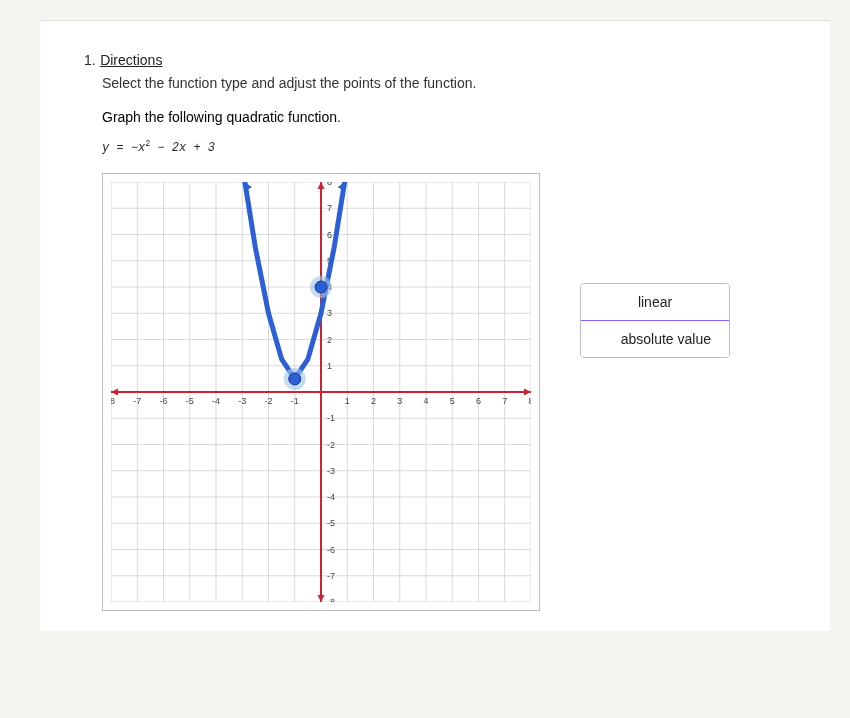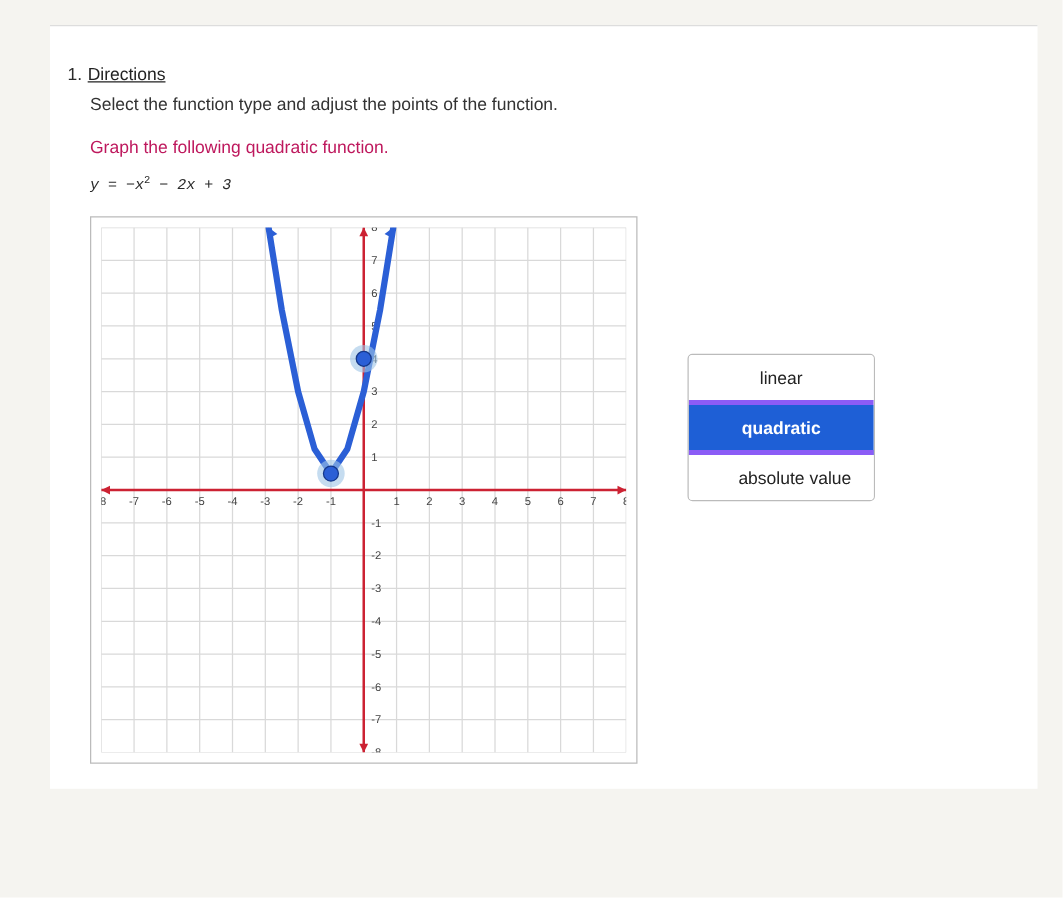--- a/index.html
+++ b/index.html
@@ -6,39 +6,39 @@
     body {
       font-family: Arial, Helvetica, sans-serif;
       background: #f5f4f0;
       width: 850px;
       height: 718px;
       padding: 20px 20px 20px 40px;
       color: #2a2a2a;
     }
     .container {
       background: #fff;
-      padding: 30px 30px 20px 14px;
+      padding: 30px 30px 20px 44px;
       border-top: 1px solid #ddd;
     }
     .qnum { display: inline; font-size: 14px; }
     .directions-link {
       text-decoration: underline;
       font-size: 14px;
       color: #222;
       cursor: pointer;
     }
     .instruction {
       font-size: 14px;
       margin: 6px 0 18px 18px;
       color: #333;
     }
     .prompt {
       font-size: 14px;
       margin: 8px 0 14px 18px;
-      color: #be185d;
+      color: #000000;
     }
     .equation {
       font-family: Liberation Mono, monospace;
       font-size: 12px;
       margin: 0 0 18px 18px;
       font-style: italic;
     }
     .equation sup { font-size: 0.7em; font-style: normal; }
     .content-row {
       display: flex;
@@ -61,21 +61,21 @@
       overflow: hidden;
       min-width: 150px;
       background: #fff;
     }
     .option-btn {
       padding: 10px 18px;
       text-align: center;
       font-size: 14px;
       background: #fff;
       border: none;
-      border-bottom: 4px solid #8b5cf6;
+      border-bottom: 1px solid #8b5cf6;
       cursor: pointer;
       color: #222;
     }
     .option-btn:last-child { border-bottom: none; text-align: right; }
     .option-btn.selected {
       background: #1e5fd6;
       color: #fff;
       font-weight: 600;
     }
     svg { display: block; }
@@ -172,17 +172,16 @@
           <polygon points="233.625,0 233.625,8.75 226.625,5.25" fill="#2b5fd6"></polygon>
           <circle cx="210" cy="105" r="11" fill="#9fc4e6" opacity="0.6"></circle>
           <circle cx="210" cy="105" r="6" fill="#2b5fd6" stroke="#15388a" stroke-width="1"></circle>
           <circle cx="183.75" cy="196.875" r="11" fill="#9fc4e6" opacity="0.6"></circle>
           <circle cx="183.75" cy="196.875" r="6" fill="#2b5fd6" stroke="#15388a" stroke-width="1"></circle>
         </svg>
     </div>
 
     <div class="option-panel">
       <button class="option-btn">linear</button>
-      <button class="option-btn selected">quadratic</button>
       <button class="option-btn">absolute value</button>
     </div>
   </div>
 </div>
 
 </body></html>

